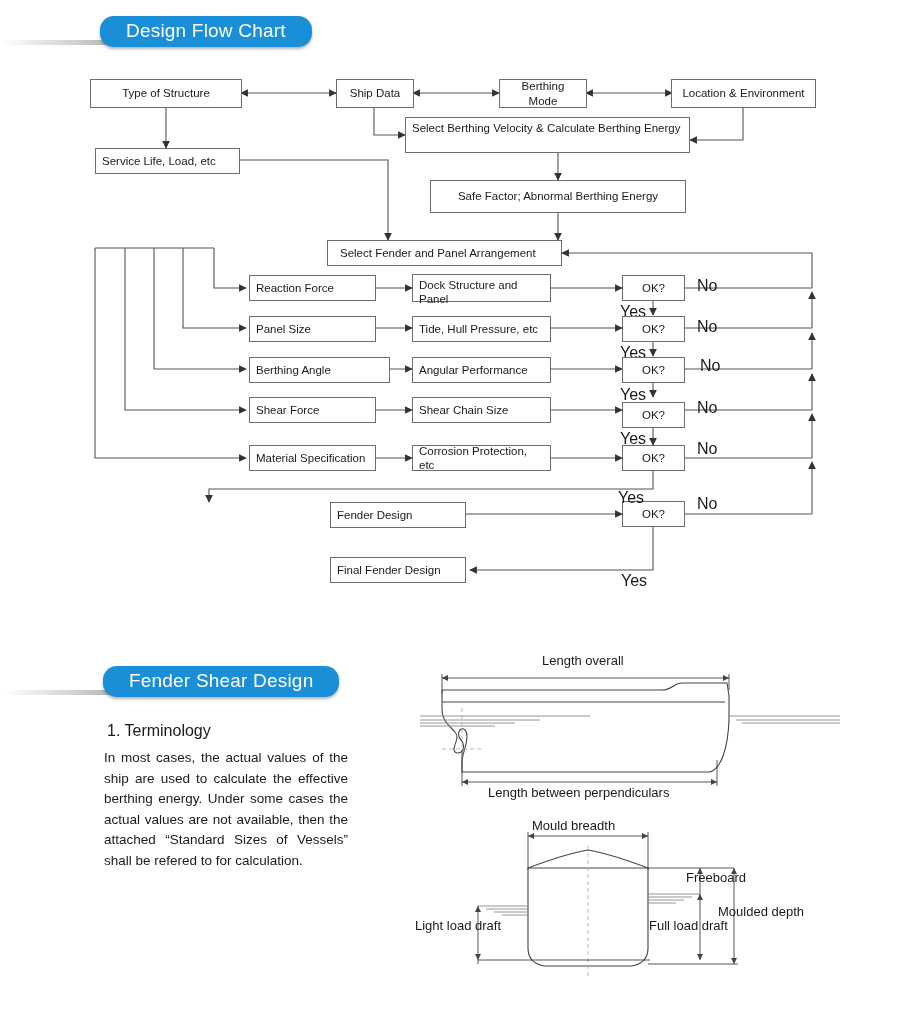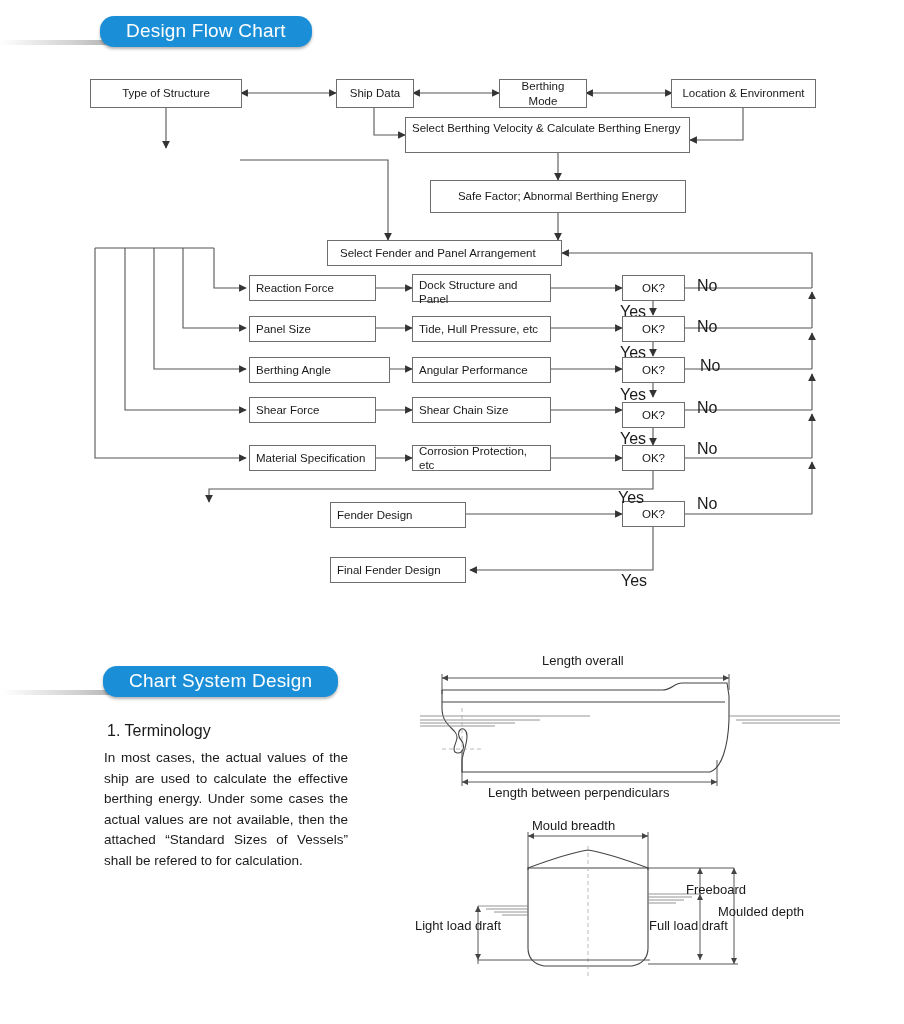--- a/index.html
+++ b/index.html
@@ -168,20 +168,21 @@
   <div class="node ctr" style="left:90px;top:79px;width:152px;height:29px;">Type of Structure</div>
 
   <div class="node ctr" style="left:336px;top:79px;width:78px;height:29px;">Ship Data</div>
 
   <div class="node ctr" style="left:499px;top:79px;width:88px;height:29px;">Berthing Mode</div>
 
   <div class="node ctr" style="left:671px;top:79px;width:145px;height:29px;">Location &amp; Environment</div>
 
   <div class="node top" style="left:405px;top:117px;width:285px;height:36px;">Select Berthing Velocity &amp; Calculate Berthing Energy</div>
 
+  <div class="node" style="left:95px;top:148px;width:145px;height:26px;">Service Life, Load, etc</div>
 
   <div class="node ctr" style="left:430px;top:180px;width:256px;height:33px;">Safe Factor; Abnormal Berthing Energy</div>
 
   <div class="node" style="left:327px;top:240px;width:235px;height:26px;padding-left:12px;">Select Fender and Panel Arrangement</div>
 
   <div class="node" style="left:249px;top:275px;width:127px;height:26px;">Reaction Force</div>
   <div class="node top" style="left:412px;top:274px;width:139px;height:28px;">Dock Structure and Panel</div>
   <div class="node ctr" style="left:622px;top:275px;width:63px;height:26px;">OK?</div>
   <div class="lbl" style="left:697px;top:277px;">No</div>
   <div class="lbl" style="left:620px;top:303px;">Yes</div>
@@ -213,21 +214,21 @@
   <div class="node ctr" style="left:622px;top:501px;width:63px;height:26px;">OK?</div>
   <div class="lbl" style="left:618px;top:489px;">Yes</div>
   <div class="lbl" style="left:697px;top:495px;">No</div>
   <div class="lbl" style="left:621px;top:572px;">Yes</div>
 
   <div class="node" style="left:330px;top:557px;width:136px;height:26px;">Final Fender Design</div>
 </div>
 
 <div class="pill-wrap" style="left:103px;top:666px;">
   <div class="pill-tail"></div>
-  <div class="pill">Chart System Design</div>
+  <div class="pill">Fender Shear Design</div>
 </div>
 
 <div class="sec-title" style="left:107px;top:722px;">1. Terminology</div>
 
 <div class="body-text" style="left:104px;top:748px;width:244px;">In most cases, the actual values of the ship are used to calculate the effective berthing energy. Under some cases the actual values are not available, then the attached  “Standard Sizes of Vessels” shall be refered to for calculation.</div>
 
 <div class="abs" style="left:420px;top:650px;width:420px;height:165px;">
 
   <div class="dia-lbl" style="left:122px;top:3px;">Length overall</div>
   <div class="dia-lbl" style="left:68px;top:135px;">Length between perpendiculars</div>
@@ -283,21 +284,21 @@
         <path d="M 42 132 l 6 -3 l 0 6 z" fill="#444" stroke="none"></path>
         <path d="M 297 132 l -6 -3 l 0 6 z" fill="#444" stroke="none"></path>
       </g>
     </g>
   </svg>
 </div>
 
 <div class="abs" style="left:400px;top:818px;width:460px;height:185px;">
 
   <div class="dia-lbl" style="left:132px;top:0px;">Mould breadth</div>
-  <div class="dia-lbl" style="left:286px;top:64px;">Freeboard</div>
+  <div class="dia-lbl" style="left:286px;top:52px;">Freeboard</div>
   <div class="dia-lbl" style="left:318px;top:86px;">Moulded depth</div>
   <div class="dia-lbl" style="left:15px;top:100px;">Light load draft</div>
   <div class="dia-lbl" style="left:249px;top:100px;">Full load draft</div>
 
   <svg width="460" height="185">
     <g fill="none" stroke="#444" stroke-width="1.1">
 
       <path d="M 128 50
                L 128 130
                C 128 140 134 146 144 148

